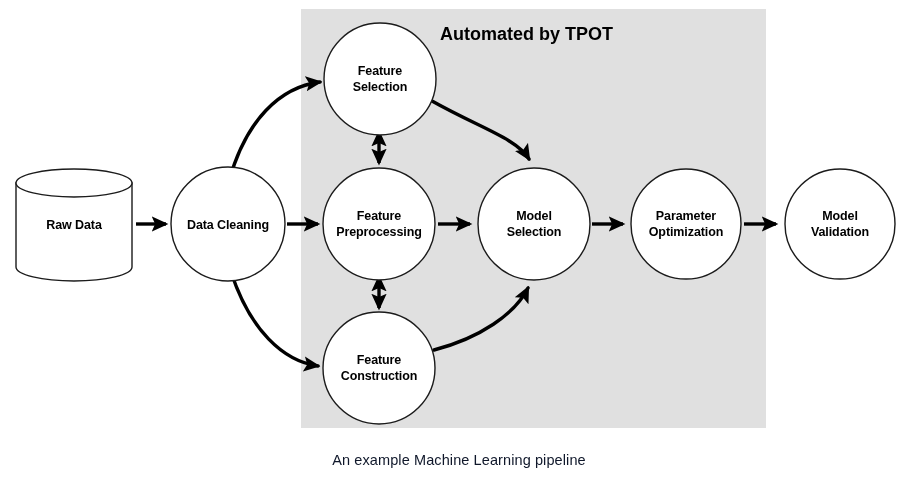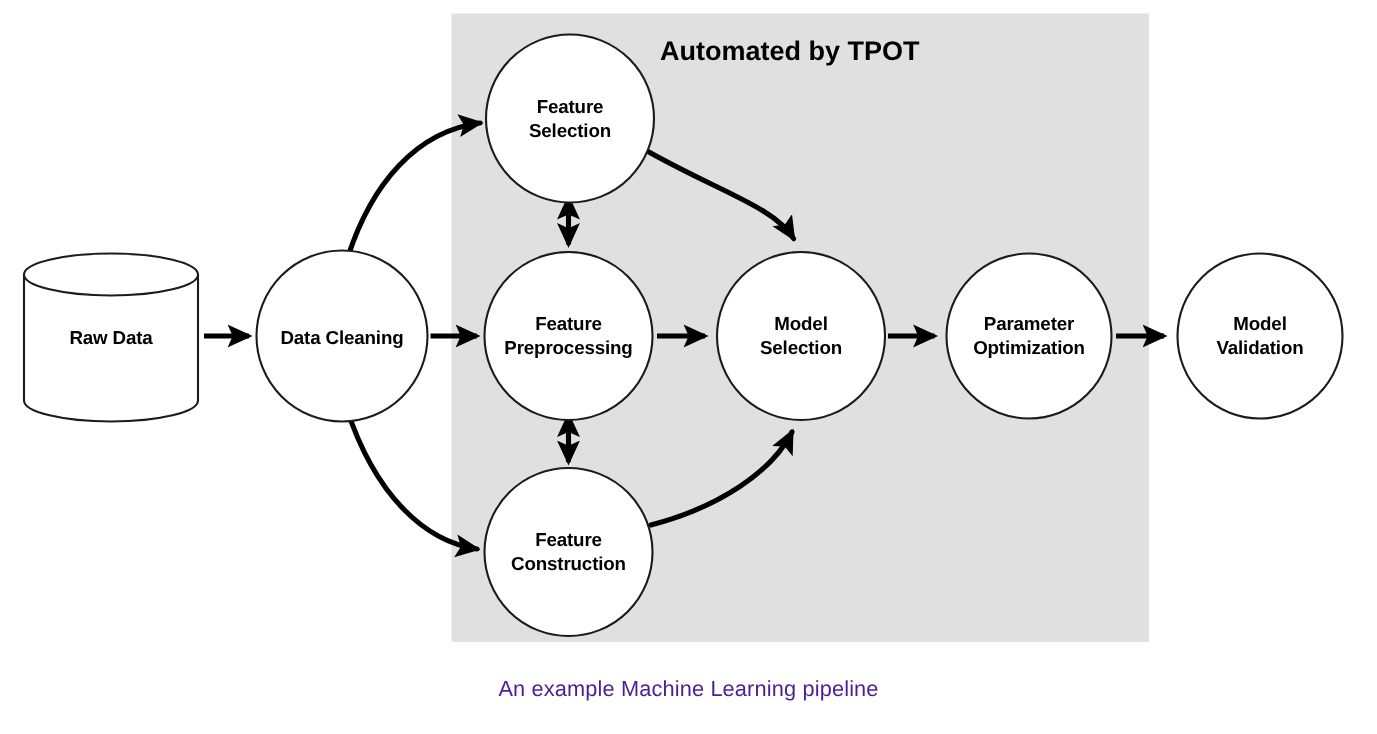--- a/index.html
+++ b/index.html
@@ -59,21 +59,21 @@
     stroke-linecap: round;
   }
   .caption {
     position: absolute;
     left: 0;
     top: 452px;
     width: 918px;
     text-align: center;
     font-family: "Liberation Sans", sans-serif;
     font-size: 14.5px;
-    color: #4c1d95;
+    color: #0f172a;
     letter-spacing: 0.1px;
   }
 </style>
 </head>
 <body>
 
 <div id="canvas">
 
   <svg id="diagram-svg" viewBox="0 0 918 489" xmlns="http://www.w3.org/2000/svg">
 

